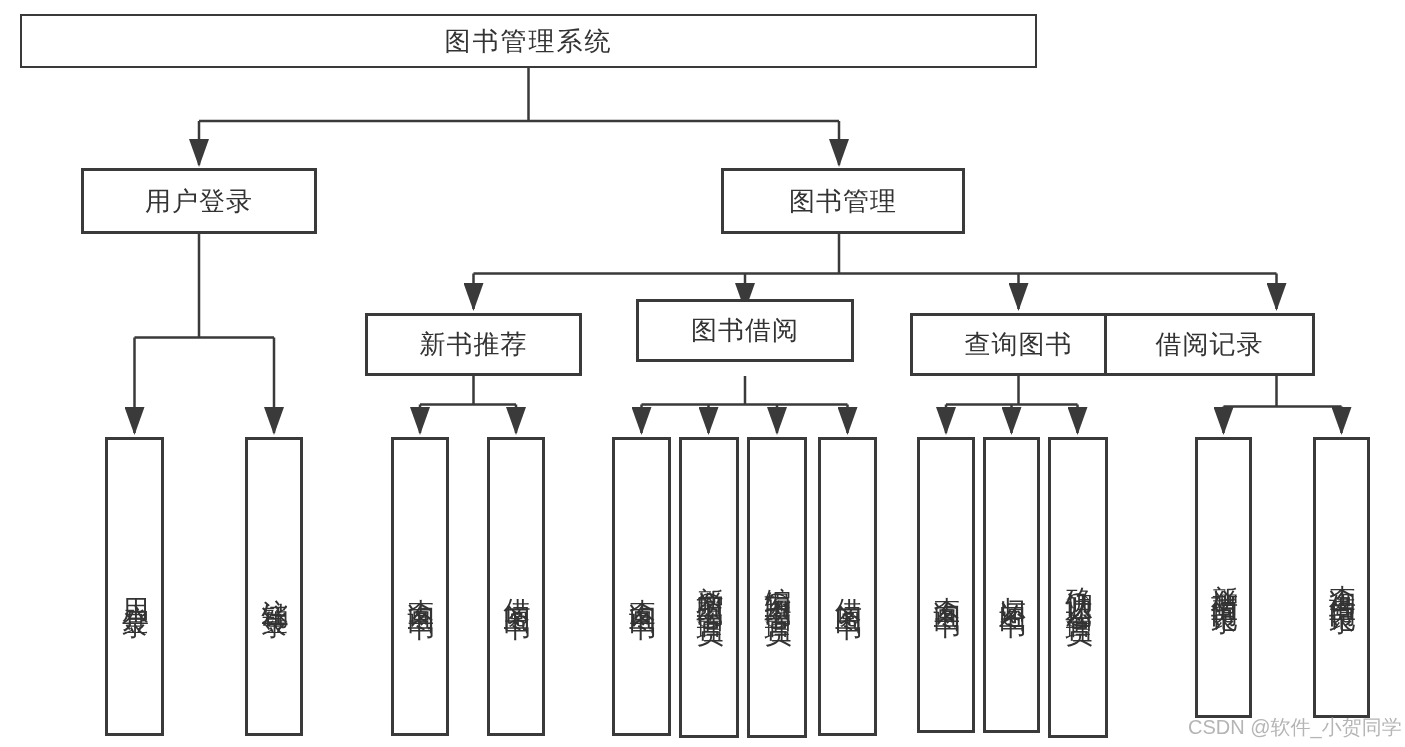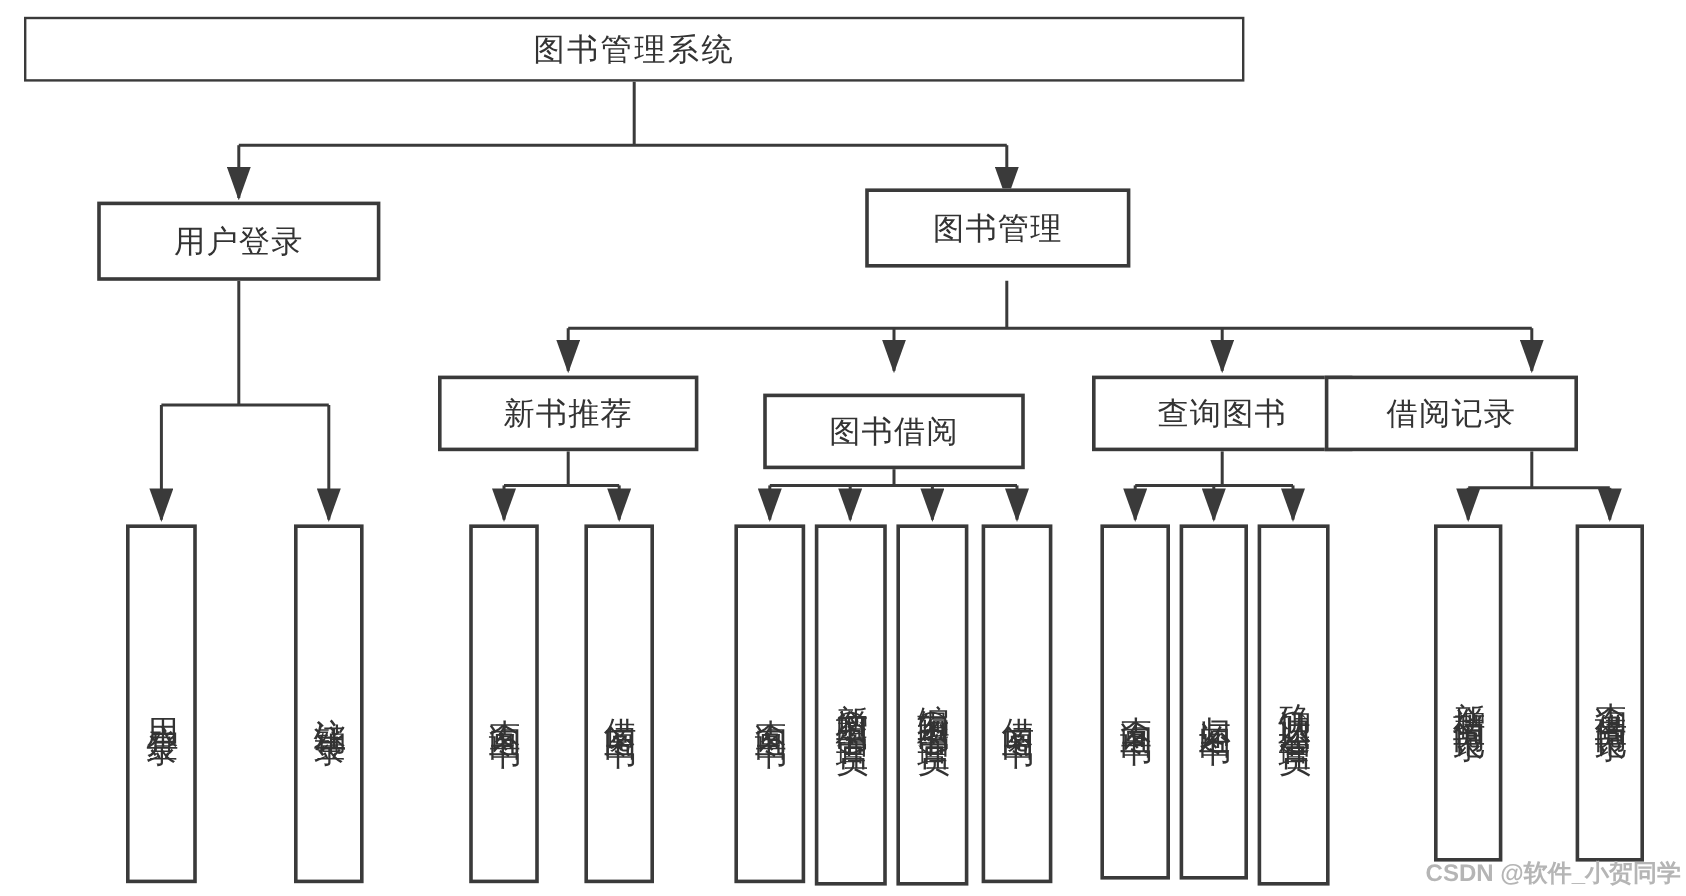--- a/index.html
+++ b/index.html
@@ -13,21 +13,21 @@
     text-align:center;line-height:1.25;
   }
   .hbox{font-size:26px;letter-spacing:1px;}
   .rootbox{border-width:2px;font-size:26px;letter-spacing:2px;}
   .vbox{
     writing-mode:vertical-lr;text-orientation:mixed;
     font-size:27px;letter-spacing:5px;
   }
   .watermark{
     position:absolute;left:1188px;top:714px;width:210px;
-    color:#b5b5b5;font-size:20px;white-space:nowrap;letter-spacing:0px;font-weight:bold;
+    color:#b5b5b5;font-size:20px;white-space:nowrap;letter-spacing:0px;
   }
 </style>
 </head>
 <body>
 
 <div class="stage">
 
   <svg class="connectors" viewBox="0 0 1405 747" xmlns="http://www.w3.org/2000/svg">
     <defs>
       <marker id="arr" viewBox="0 0 28 20" refX="26" refY="10" markerWidth="28" markerHeight="20" orient="auto" markerUnits="userSpaceOnUse">
@@ -62,24 +62,24 @@
       <path marker-end="url(#arr)" d="M1011.5 404.5 V433"></path>
       <path marker-end="url(#arr)" d="M1077.5 404.5 V433"></path>
       <path marker-end="url(#arr)" d="M1223.5 406.5 V433"></path>
       <path marker-end="url(#arr)" d="M1341.5 406.5 V433"></path>
     </g>
   </svg>
 
   <div class="node rootbox" style="left:20px;top:14px;width:1017px;height:54px;">图书管理系统</div>
 
   <div class="node hbox" style="left:81px;top:168px;width:236px;height:66px;">用户登录</div>
-  <div class="node hbox" style="left:721px;top:157px;width:221px;height:66px;">图书管理</div>
+  <div class="node hbox" style="left:721px;top:168px;width:244px;height:66px;">图书管理</div>
 
   <div class="node hbox" style="left:365px;top:313px;width:217px;height:63px;text-align:right;">新书推荐</div>
-  <div class="node hbox" style="left:636px;top:328px;width:218px;height:63px;">图书借阅</div>
+  <div class="node hbox" style="left:636px;top:299px;width:218px;height:63px;">图书借阅</div>
   <div class="node hbox" style="left:910px;top:313px;width:217px;height:63px;">查询图书</div>
   <div class="node hbox" style="left:1104px;top:313px;width:211px;height:63px;">借阅记录</div>
 
   <div class="node vbox" style="left:105px;top:437px;width:59px;height:299px;">用户登录</div>
   <div class="node vbox" style="left:245px;top:437px;width:58px;height:299px;">注销登录</div>
 
   <div class="node vbox" style="left:391px;top:437px;width:58px;height:299px;">查询图书</div>
   <div class="node vbox" style="left:487px;top:437px;width:58px;height:299px;">借阅图书</div>
 
   <div class="node vbox" style="left:612px;top:437px;width:59px;height:299px;">查询图书</div>

